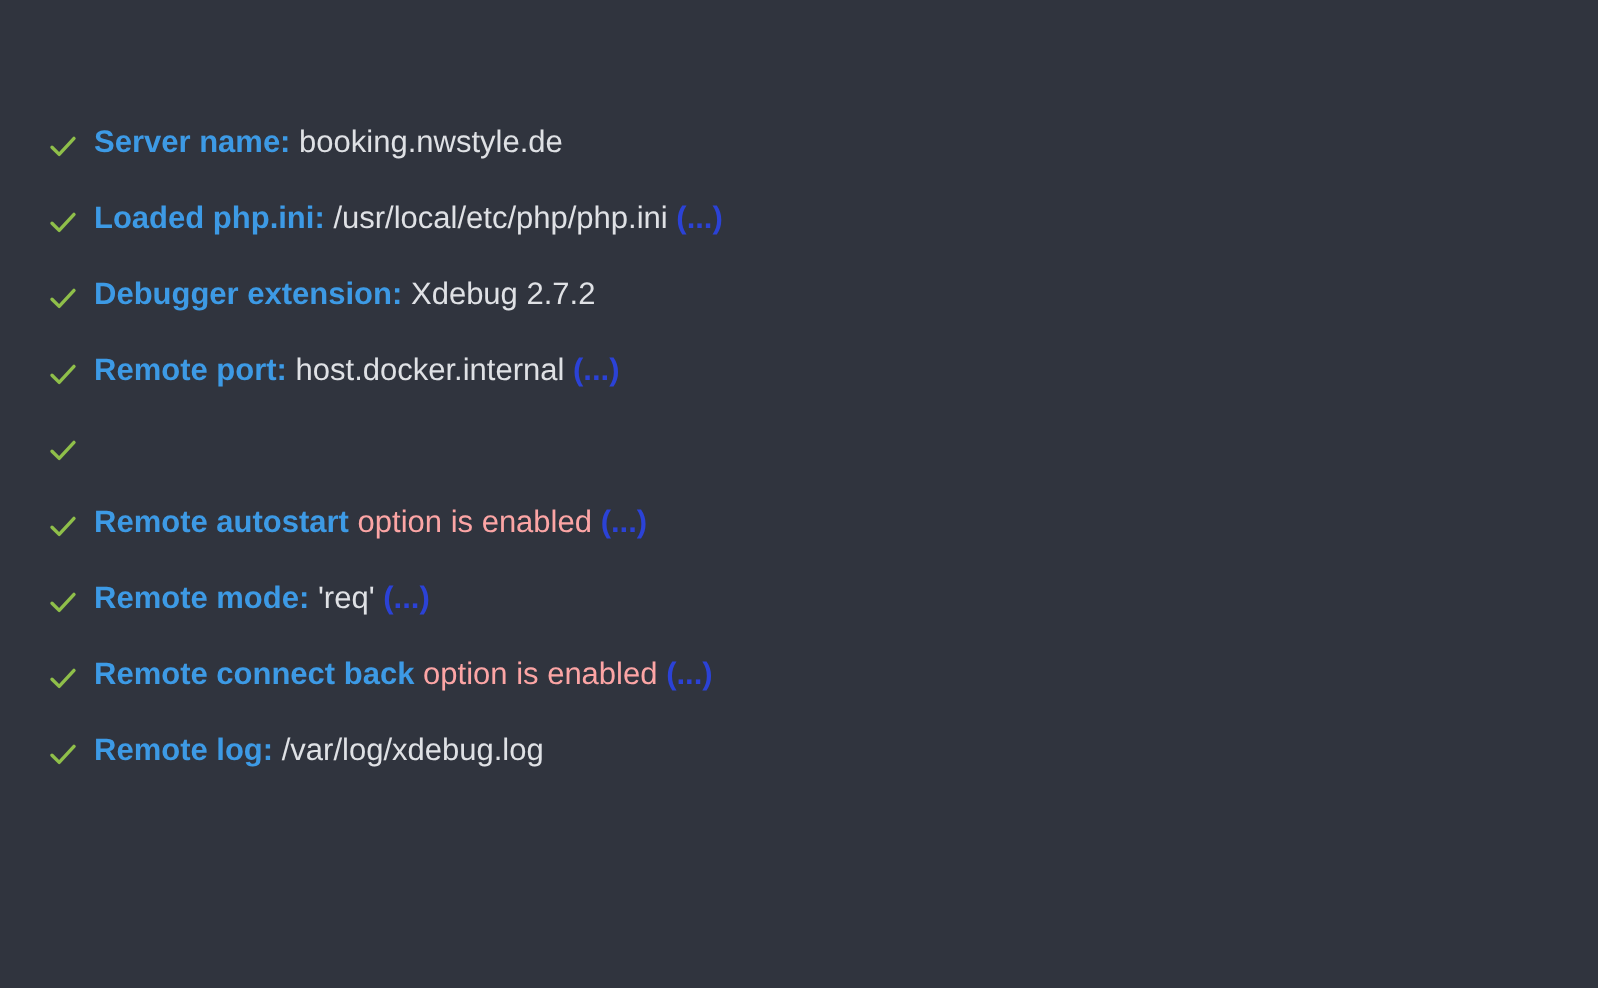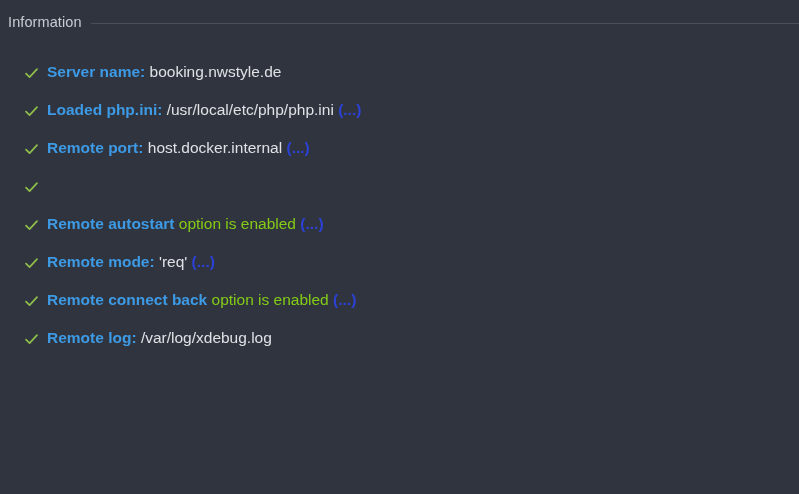--- a/index.html
+++ b/index.html
@@ -88,56 +88,60 @@
   }
   .lbl {
     color: #3d9ae5;
     font-weight: bold;
   }
   .val {
     color: #dfe1e5;
     font-weight: normal;
   }
   .mid {
-    color: #84cc16;
+    color: #fca5a5;
     font-weight: normal;
   }
   .more-link {
     color: #2b42d6;
     font-weight: bold;
     cursor: pointer;
   }
   .sp { white-space: pre; }
 </style>
 </head>
 <body>
 
 <div class="panel">
 
-  <div class="group-header">
-    <div class="group-title">Information</div>
-    <div class="group-rule"></div>
-  </div>
 
   <div class="info-list">
       <div class="info-row">
         <span class="check-icon">
           <svg width="15" height="15" viewBox="0 0 15 15" aria-hidden="true">
             <path d="M2 7.6 L5.6 11.2 L13 3.2" fill="none" stroke="#8fbf4a" stroke-width="1.7" stroke-linecap="round" stroke-linejoin="round"></path>
           </svg>
         </span>
         <span class="row-text"><span class="lbl">Server name:</span><span class="sp"> </span><span class="val">booking.nwstyle.de</span></span>
       </div>
       <div class="info-row">
         <span class="check-icon">
           <svg width="15" height="15" viewBox="0 0 15 15" aria-hidden="true">
             <path d="M2 7.6 L5.6 11.2 L13 3.2" fill="none" stroke="#8fbf4a" stroke-width="1.7" stroke-linecap="round" stroke-linejoin="round"></path>
           </svg>
         </span>
         <span class="row-text"><span class="lbl">Loaded php.ini:</span><span class="sp"> </span><span class="val">/usr/local/etc/php/php.ini</span><span class="sp"> </span><a class="more-link">(...)</a></span>
+      </div>
+      <div class="info-row">
+        <span class="check-icon">
+          <svg width="15" height="15" viewBox="0 0 15 15" aria-hidden="true">
+            <path d="M2 7.6 L5.6 11.2 L13 3.2" fill="none" stroke="#8fbf4a" stroke-width="1.7" stroke-linecap="round" stroke-linejoin="round"></path>
+          </svg>
+        </span>
+        <span class="row-text"><span class="lbl">Debugger extension:</span><span class="sp"> </span><span class="val">Xdebug 2.7.2</span></span>
       </div>
       <div class="info-row">
         <span class="check-icon">
           <svg width="15" height="15" viewBox="0 0 15 15" aria-hidden="true">
             <path d="M2 7.6 L5.6 11.2 L13 3.2" fill="none" stroke="#8fbf4a" stroke-width="1.7" stroke-linecap="round" stroke-linejoin="round"></path>
           </svg>
         </span>
         <span class="row-text"><span class="lbl">Remote port:</span><span class="sp"> </span><span class="val">host.docker.internal</span><span class="sp"> </span><a class="more-link">(...)</a></span>
       </div>
       <div class="info-row">

